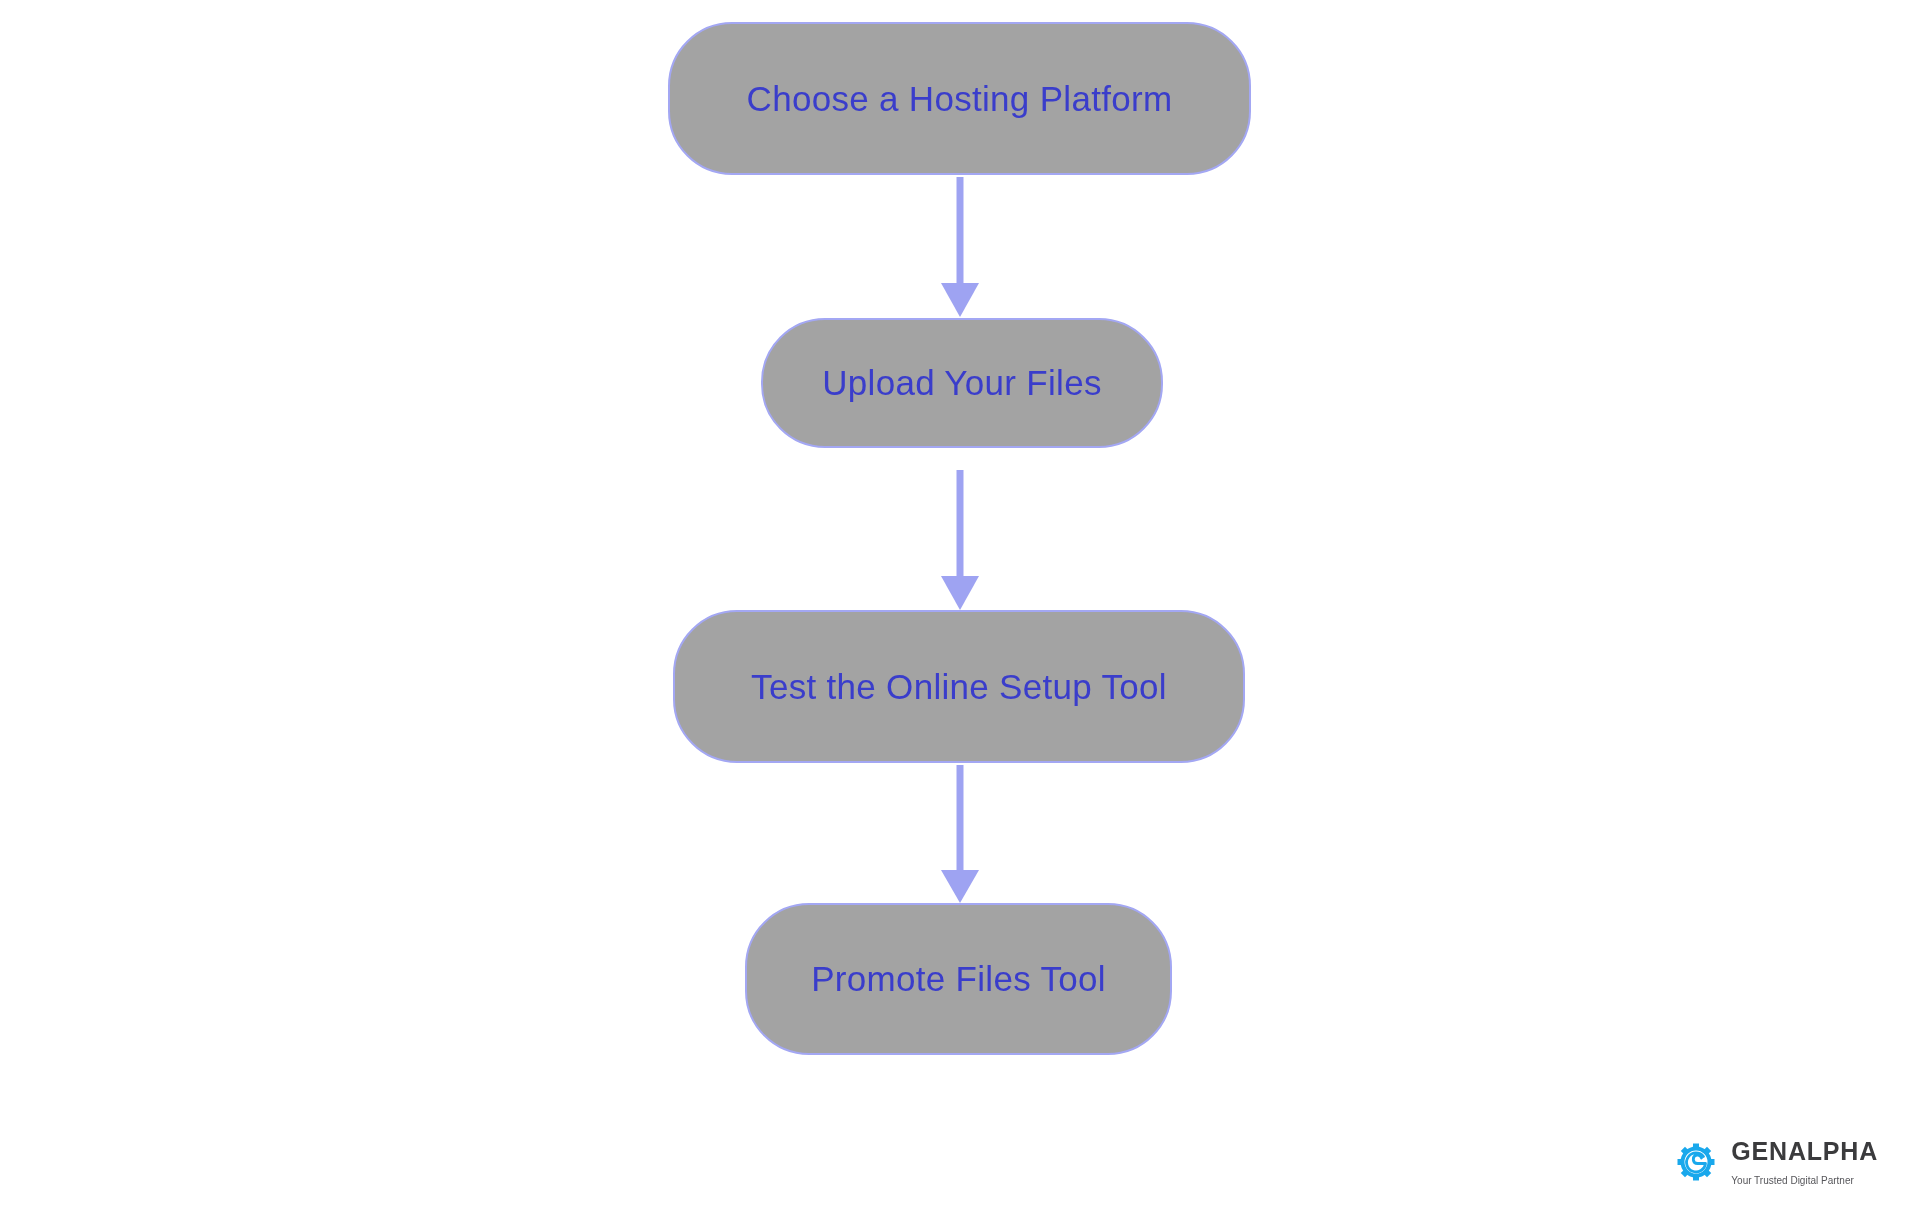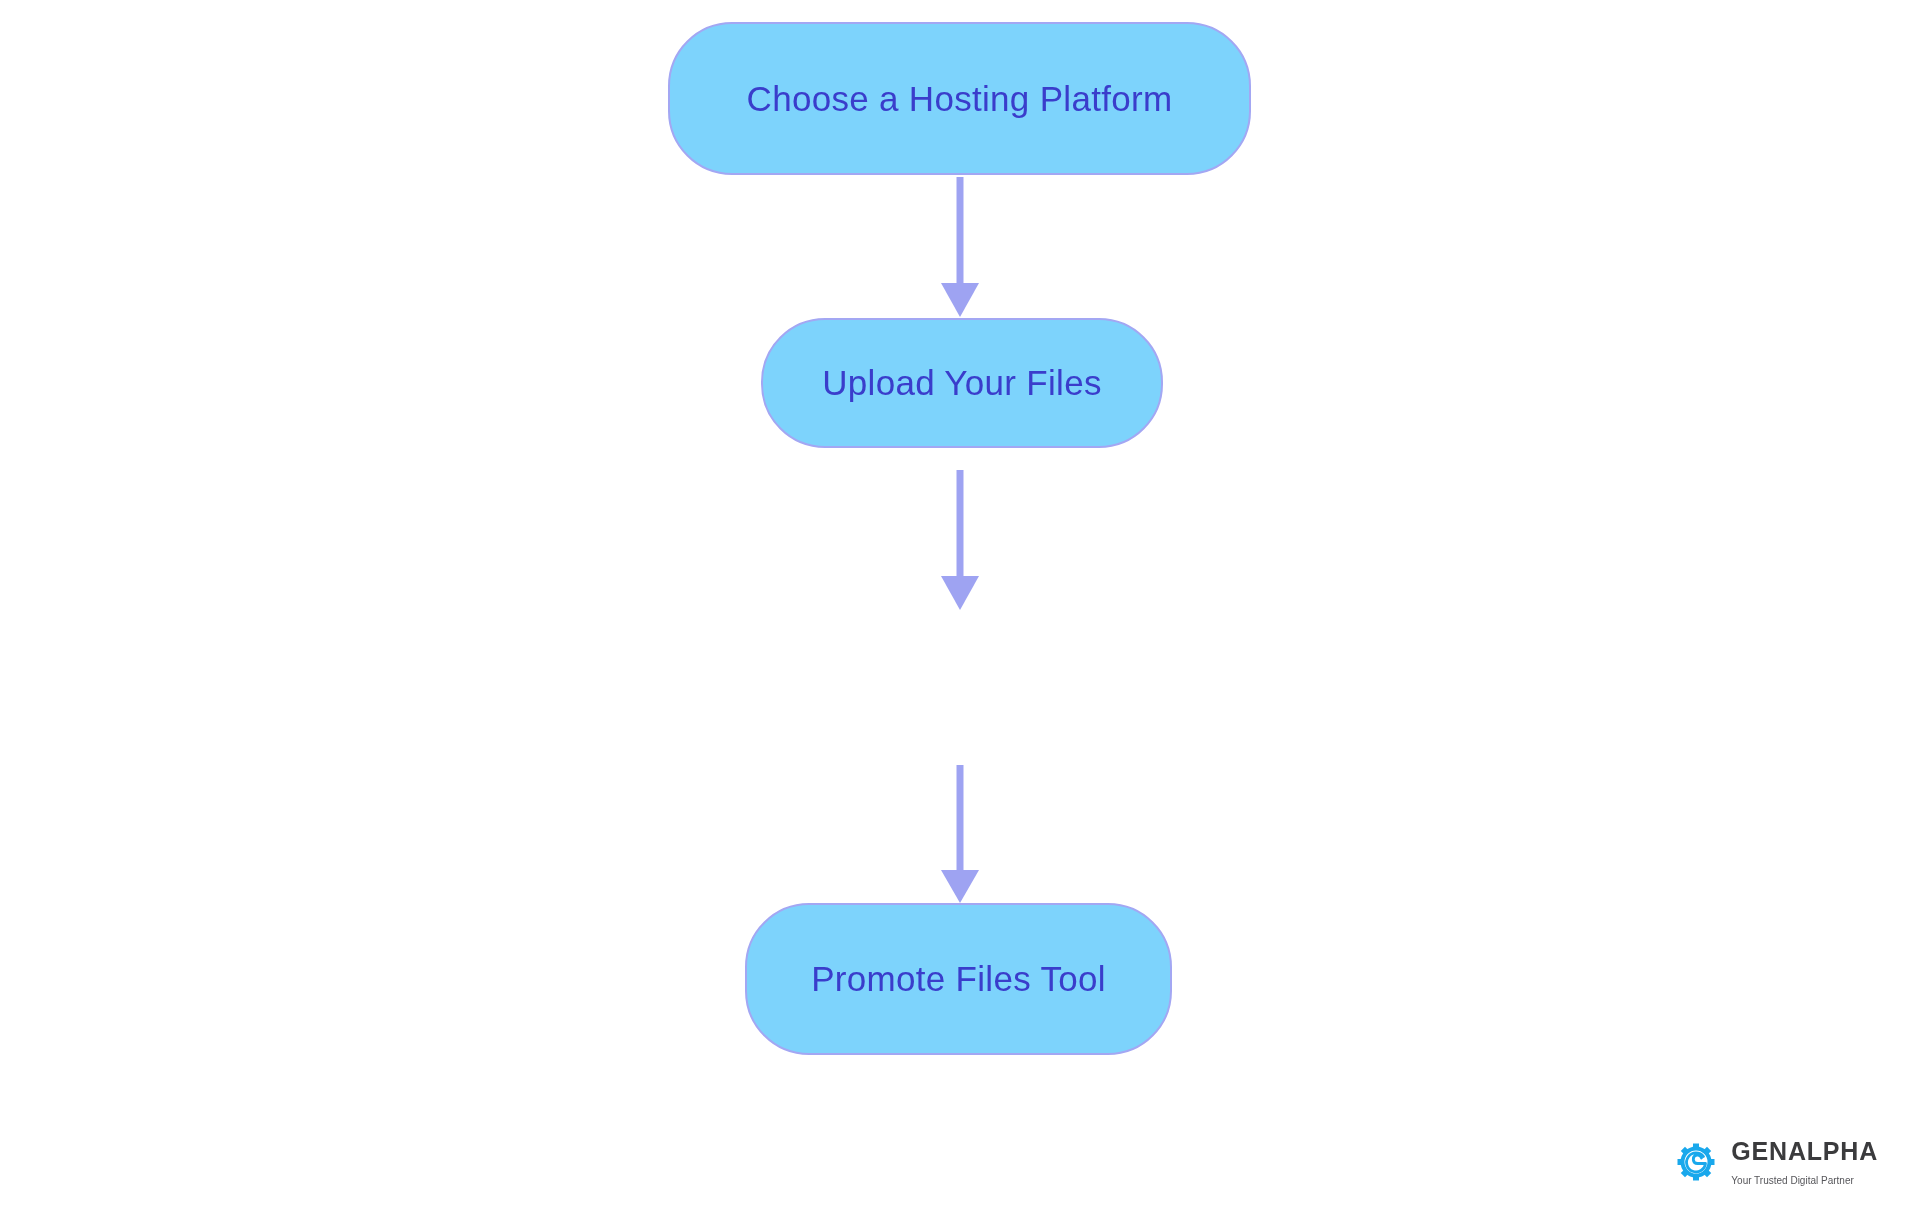--- a/index.html
+++ b/index.html
@@ -29,21 +29,21 @@
   }
   .arrows polygon {
     fill: #9ea3f2;
   }
   .node {
     position: absolute;
     box-sizing: border-box;
     display: flex;
     align-items: center;
     justify-content: center;
-    background: #7dd3fc;
+    background: #a3a3a3;
     border: 2px solid #a3a7f3;
     border-radius: 64px;
     color: #3a3dcb;
     font-size: 35px;
     font-weight: 400;
     letter-spacing: 0.3px;
     text-align: center;
     white-space: nowrap;
   }
   .node-1 { left: 668px; top: 22px;  width: 583px; height: 153px; }
@@ -104,20 +104,23 @@
   </svg>
 
   <div class="node node-1">
     <span>Choose a Hosting Platform</span>
   </div>
 
   <div class="node node-2">
     <span>Upload Your Files</span>
   </div>
 
+  <div class="node node-3">
+    <span>Test the Online Setup Tool</span>
+  </div>
 
   <div class="node node-4">
     <span>Promote Files Tool</span>
   </div>
 
   <div class="logo">
     <svg class="gear" viewBox="0 0 48 48" aria-hidden="true">
       <g stroke="#19a8ec" fill="none">
         <g stroke-width="6" stroke-linecap="butt">
           <line x1="36" y1="24" x2="42.5" y2="24"></line>

